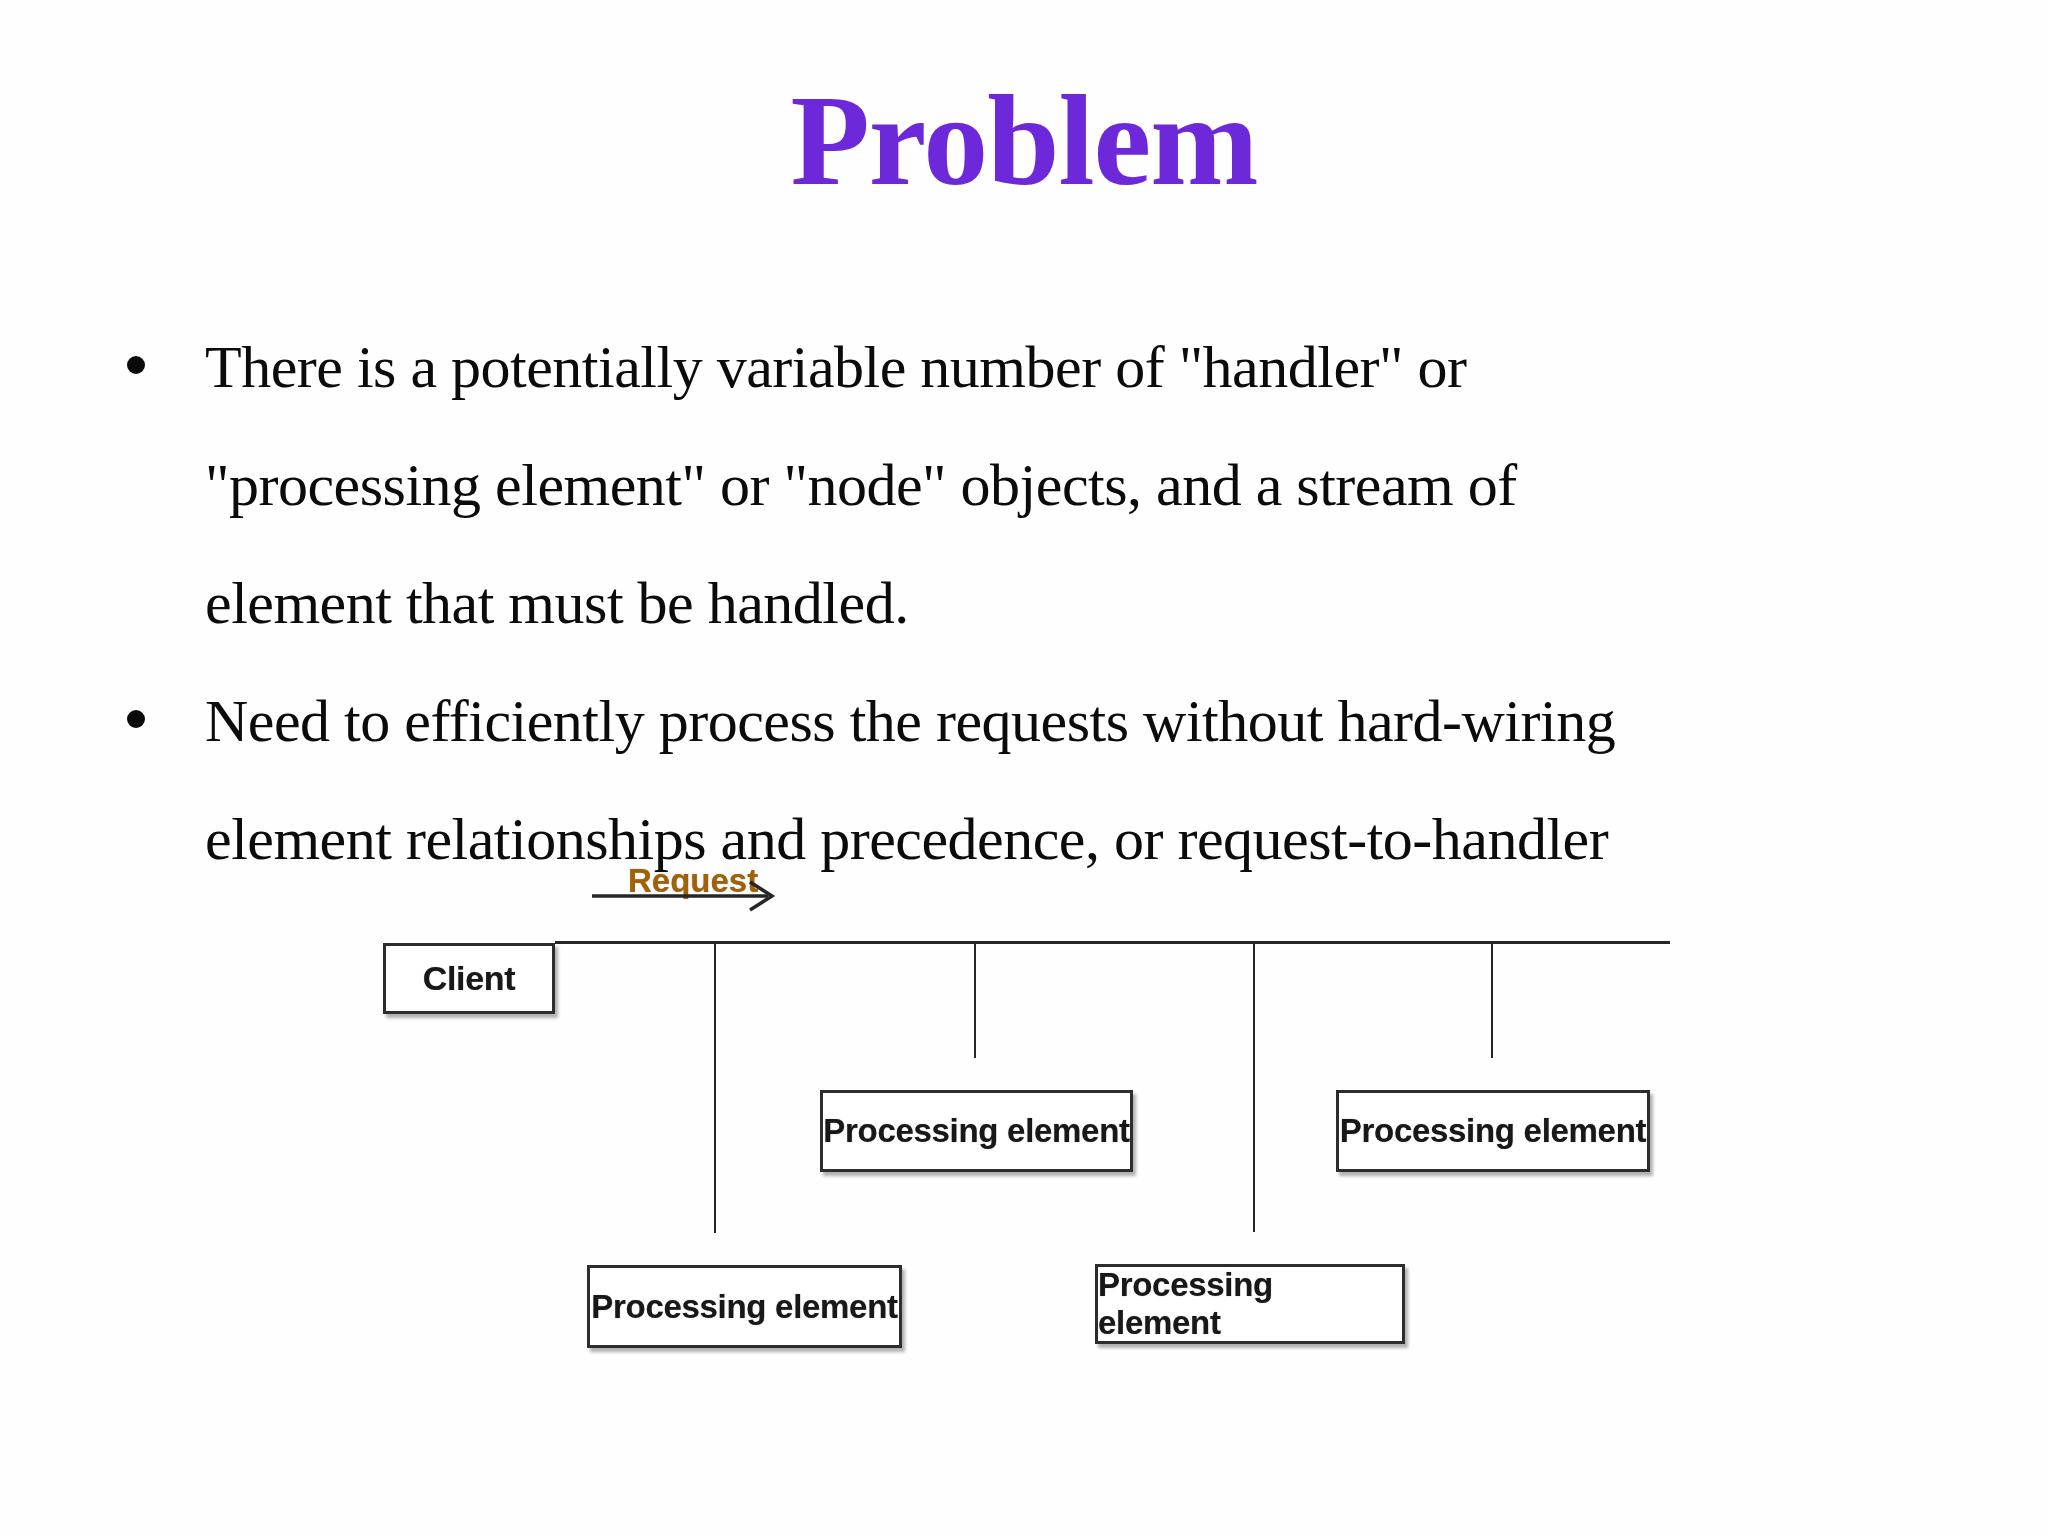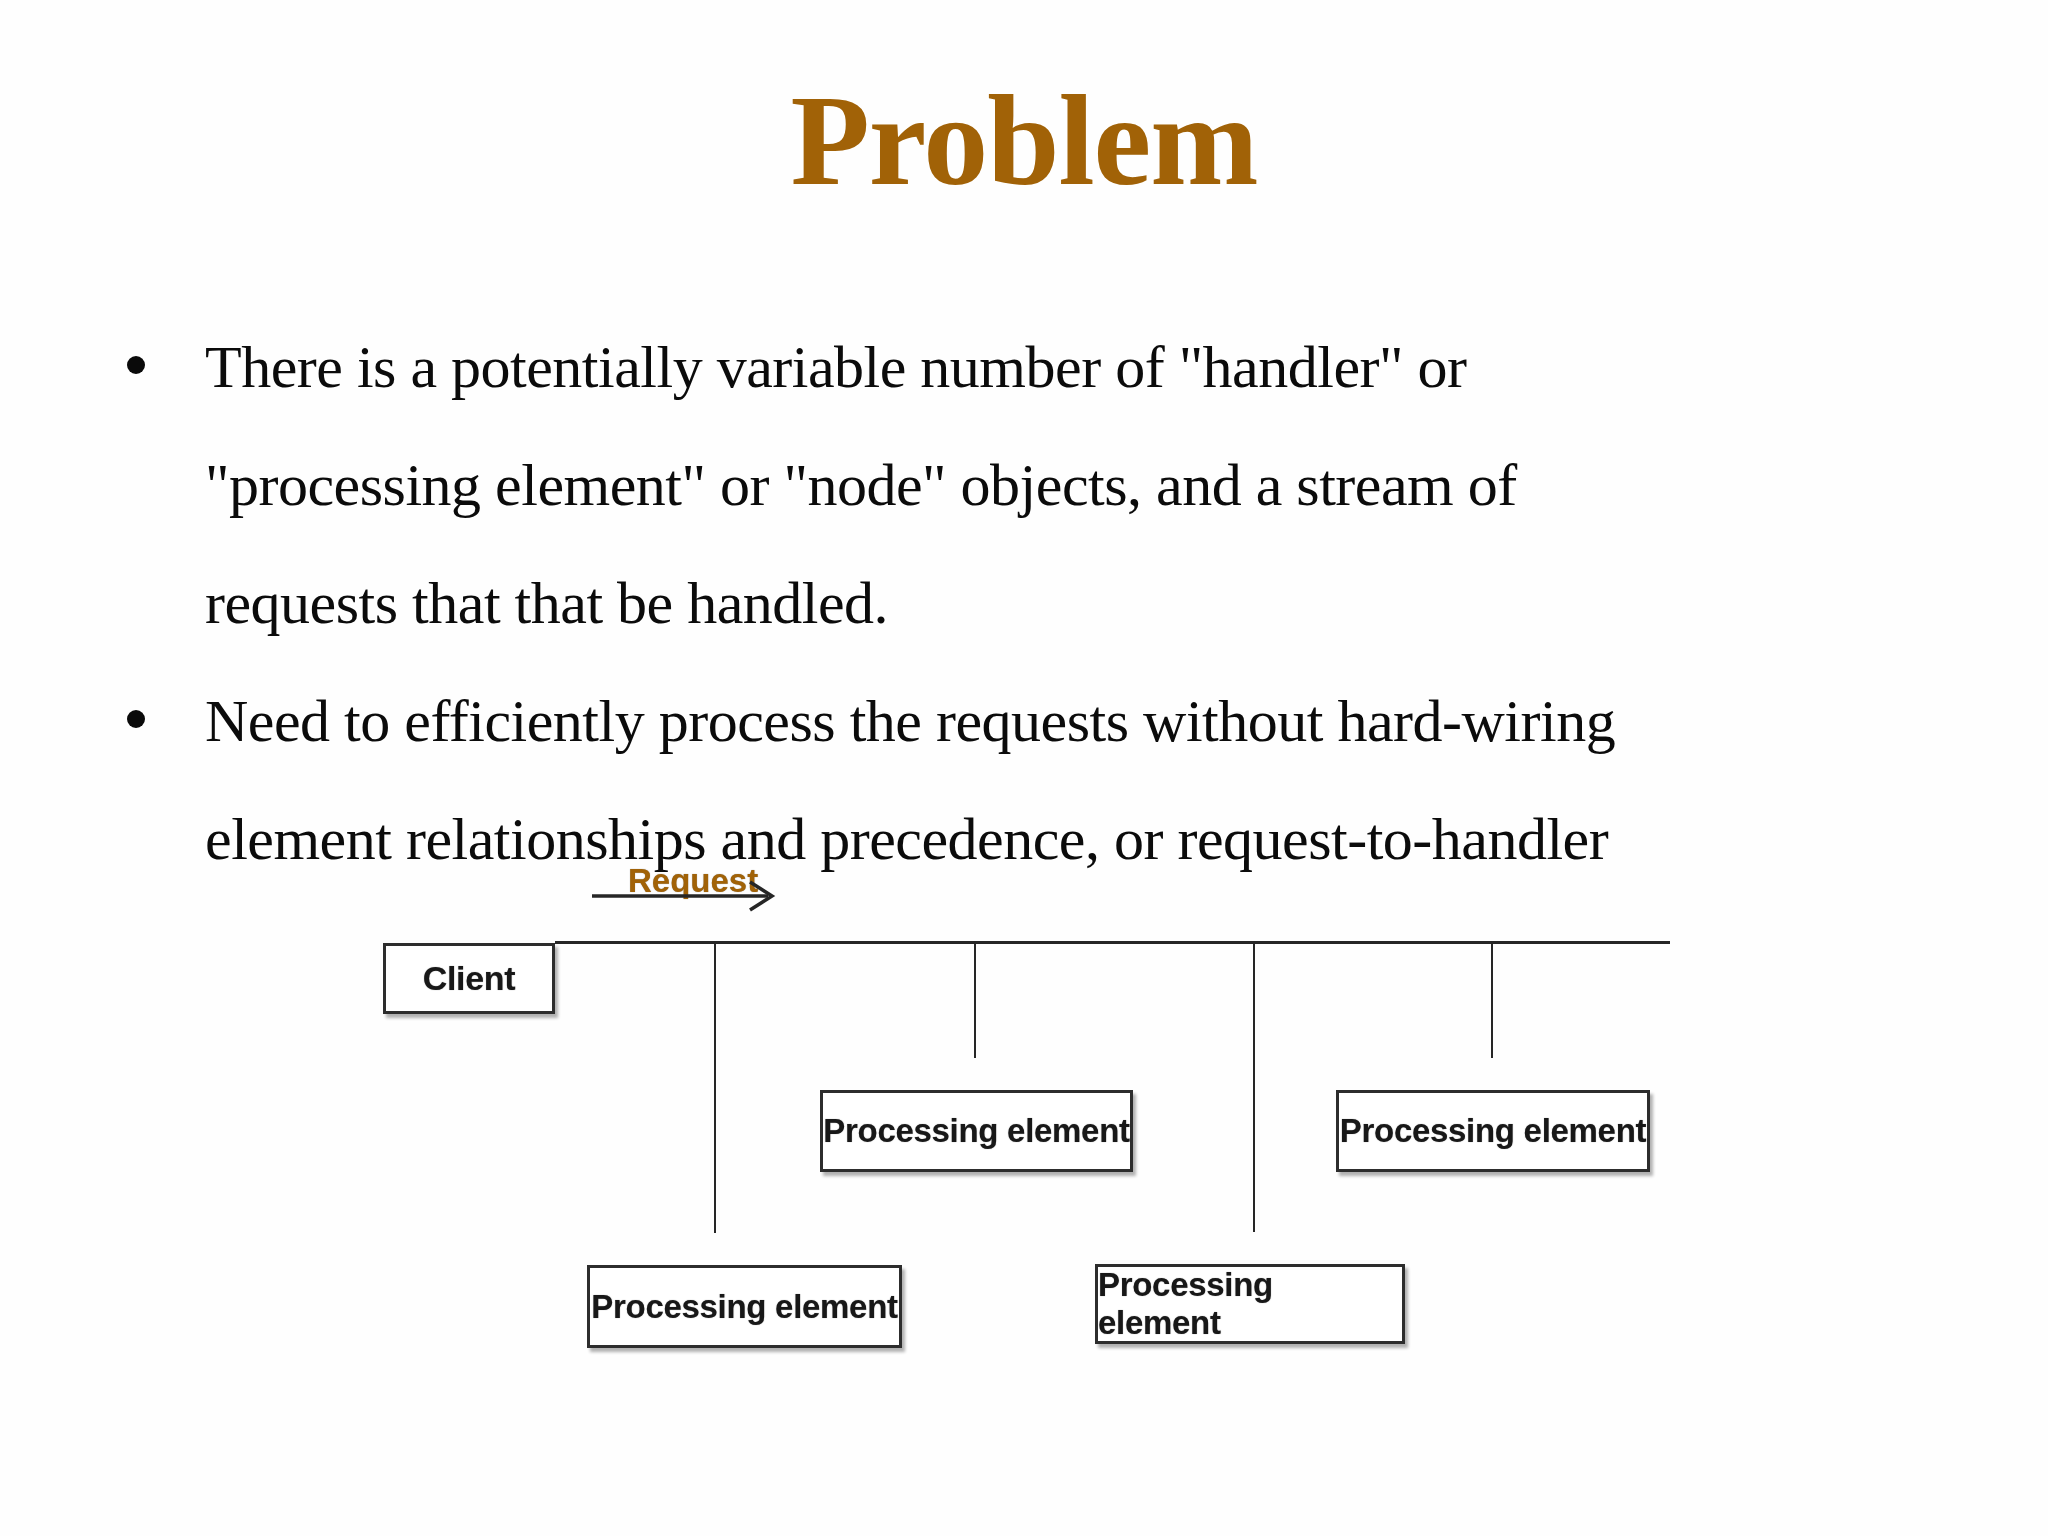--- a/index.html
+++ b/index.html
@@ -11,21 +11,21 @@
     color: #0a0a0a;
   }
   .slide { position: absolute; inset: 0; background: #fefefe; }
 
   
   .title {
     position: absolute; top: 72px; left: 0; width: 2048px;
     text-align: center;
     font-family: "Liberation Serif", serif;
     font-weight: bold; font-size: 130px; line-height: 1.05;
-    letter-spacing: -1px; color: #a16207;
+    letter-spacing: -1px; color: #6d28d9;
   }
 
   
   .bullets { position: absolute; left: 125px; top: 290px; width: 1800px; }
   .bullet-item { position: relative; padding-left: 80px; margin-bottom: 20px; }
   .bullet-marker {
     position: absolute; left: 2px; top: 30px;
     width: 18px; height: 18px; border-radius: 50%;
     background: #0a0a0a;
   }
@@ -72,21 +72,21 @@
 
 <div class="slide">
 
   <div class="title">Problem</div>
 
   <div class="bullets">
     <div class="bullet-item">
       <span class="bullet-marker"></span>
       <div class="bullet-line">There is a potentially variable number of "handler" or</div>
       <div class="bullet-line">"processing element" or "node" objects, and a stream of</div>
-      <div class="bullet-line">requests that that be handled.</div>
+      <div class="bullet-line">element that must be handled.</div>
     </div>
     <div class="bullet-item">
       <span class="bullet-marker"></span>
       <div class="bullet-line">Need to efficiently process the requests without hard-wiring</div>
       <div class="bullet-line">element relationships and precedence, or request-to-handler</div>
     </div>
   </div>
 
   <div class="diagram">
 

